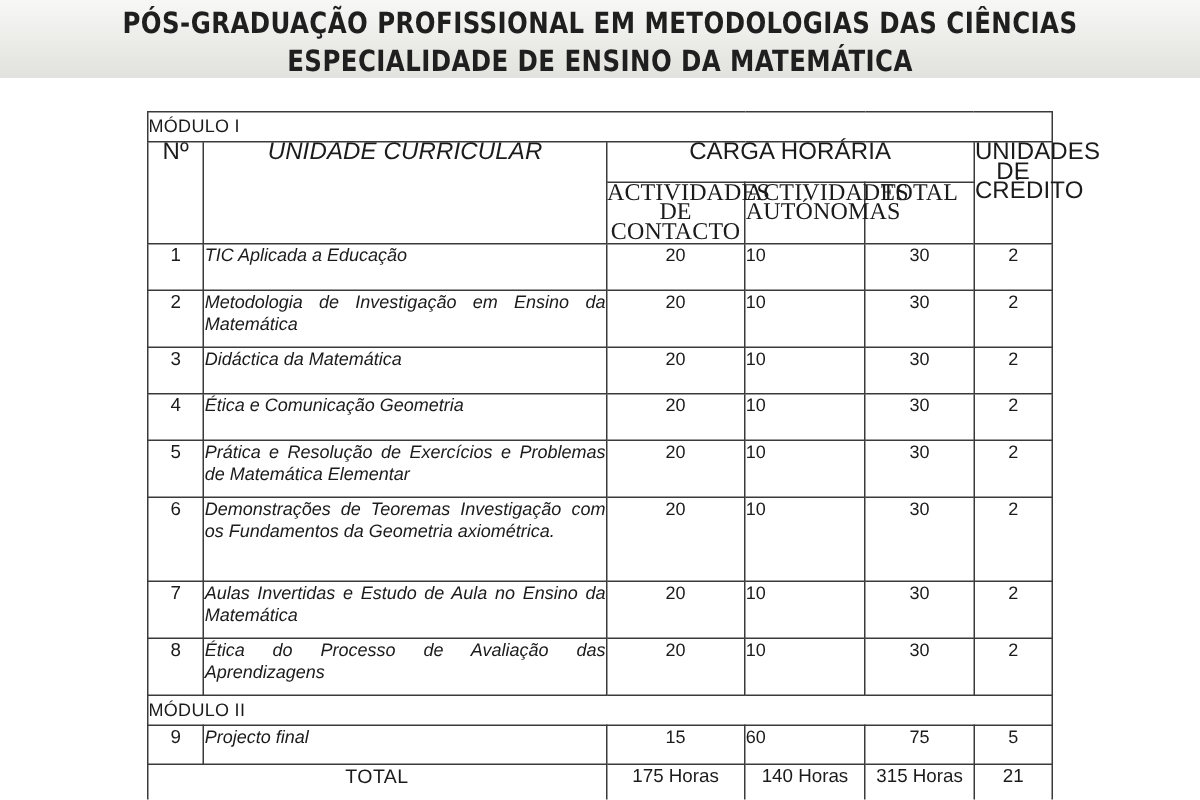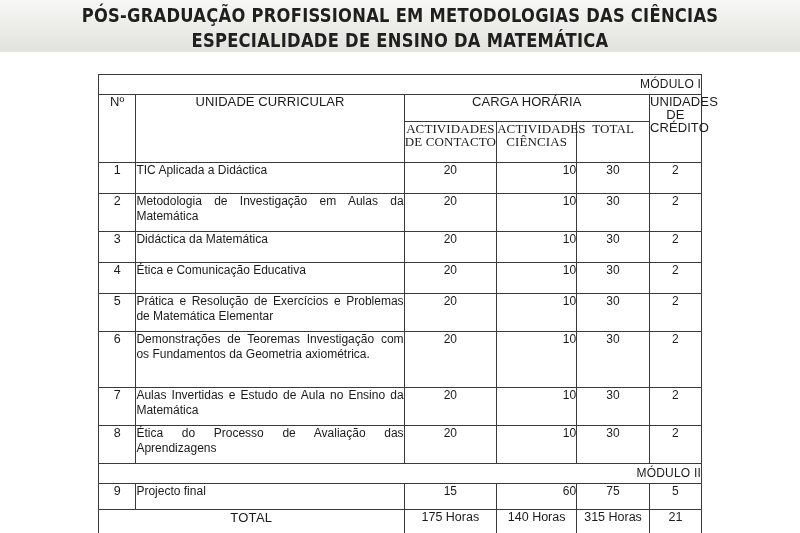--- a/index.html
+++ b/index.html
@@ -58,41 +58,41 @@
   }
   #curriculum-table td, #curriculum-table th {
     border: 1px solid #3a3a3a;
     padding: 0;
     vertical-align: top;
     font-weight: normal;
     background: #fff;
   }
 
   .c-num      { width: 36px;  text-align: center; }
-  .c-unit     { width: 258px; }
+  .c-unit     { width: 258px; font-style: italic; }
   .c-contact  { width: 89px;  text-align: center; }
-  .c-auto     { width: 77px;  text-align: right; }
+  .c-auto     { width: 77px;  text-align: left; }
   .c-total    { width: 70px;  text-align: center; }
   .c-credit   { width: 50px;  text-align: center; }
 
   
   .module-row td {
-    text-align: right;
+    text-align: left;
     font-weight: bold;
     font-size: 12px;
     height: 19px;
     line-height: 19px;
     letter-spacing: 0.2px;
   }
 
   
   .hdr td {
     text-align: center;
     font-weight: bold;
-    font-size: 13px;
+    font-size: 16px;
     line-height: 13px;
     letter-spacing: 0.1px;
   }
   td.h-num    { vertical-align: middle; height: 66px; }
   td.h-unit   { vertical-align: middle; }
   td.h-carga  { vertical-align: middle; height: 26px; }
   td.h-credit { vertical-align: middle; padding: 0 2px; }
   td.h-sub    { vertical-align: middle; height: 40px; padding: 0 1px; font-family: Liberation Serif, serif; }
 
   
@@ -181,55 +181,55 @@
       </td>
     </tr>
 
     <tr class="hdr">
       <td class="c-contact h-sub">
         <div>ACTIVIDADES</div>
         <div>DE CONTACTO</div>
       </td>
       <td class="c-auto h-sub">
         <div>ACTIVIDADES</div>
-        <div>CIÊNCIAS</div>
+        <div>AUTÓNOMAS</div>
       </td>
       <td class="c-total h-sub">TOTAL</td>
     </tr>
 
     <tr class="body-row r1">
       <td class="c-num">1</td>
-      <td class="c-unit">TIC Aplicada a Didáctica</td>
+      <td class="c-unit">TIC Aplicada a Educação</td>
       <td class="c-contact">20</td>
       <td class="c-auto">10</td>
       <td class="c-total">30</td>
       <td class="c-credit">2</td>
     </tr>
 
     <tr class="body-row r2">
       <td class="c-num">2</td>
-      <td class="c-unit">Metodologia de Investigação em Aulas da Matemática</td>
+      <td class="c-unit">Metodologia de Investigação em Ensino da Matemática</td>
       <td class="c-contact">20</td>
       <td class="c-auto">10</td>
       <td class="c-total">30</td>
       <td class="c-credit">2</td>
     </tr>
 
     <tr class="body-row r3">
       <td class="c-num">3</td>
       <td class="c-unit">Didáctica da Matemática</td>
       <td class="c-contact">20</td>
       <td class="c-auto">10</td>
       <td class="c-total">30</td>
       <td class="c-credit">2</td>
     </tr>
 
     <tr class="body-row r4">
       <td class="c-num">4</td>
-      <td class="c-unit">Ética e Comunicação Educativa</td>
+      <td class="c-unit">Ética e Comunicação Geometria</td>
       <td class="c-contact">20</td>
       <td class="c-auto">10</td>
       <td class="c-total">30</td>
       <td class="c-credit">2</td>
     </tr>
 
     <tr class="body-row r5">
       <td class="c-num">5</td>
       <td class="c-unit topal">Prática e Resolução de Exercícios e Problemas de Matemática Elementar</td>
       <td class="c-contact">20</td>

